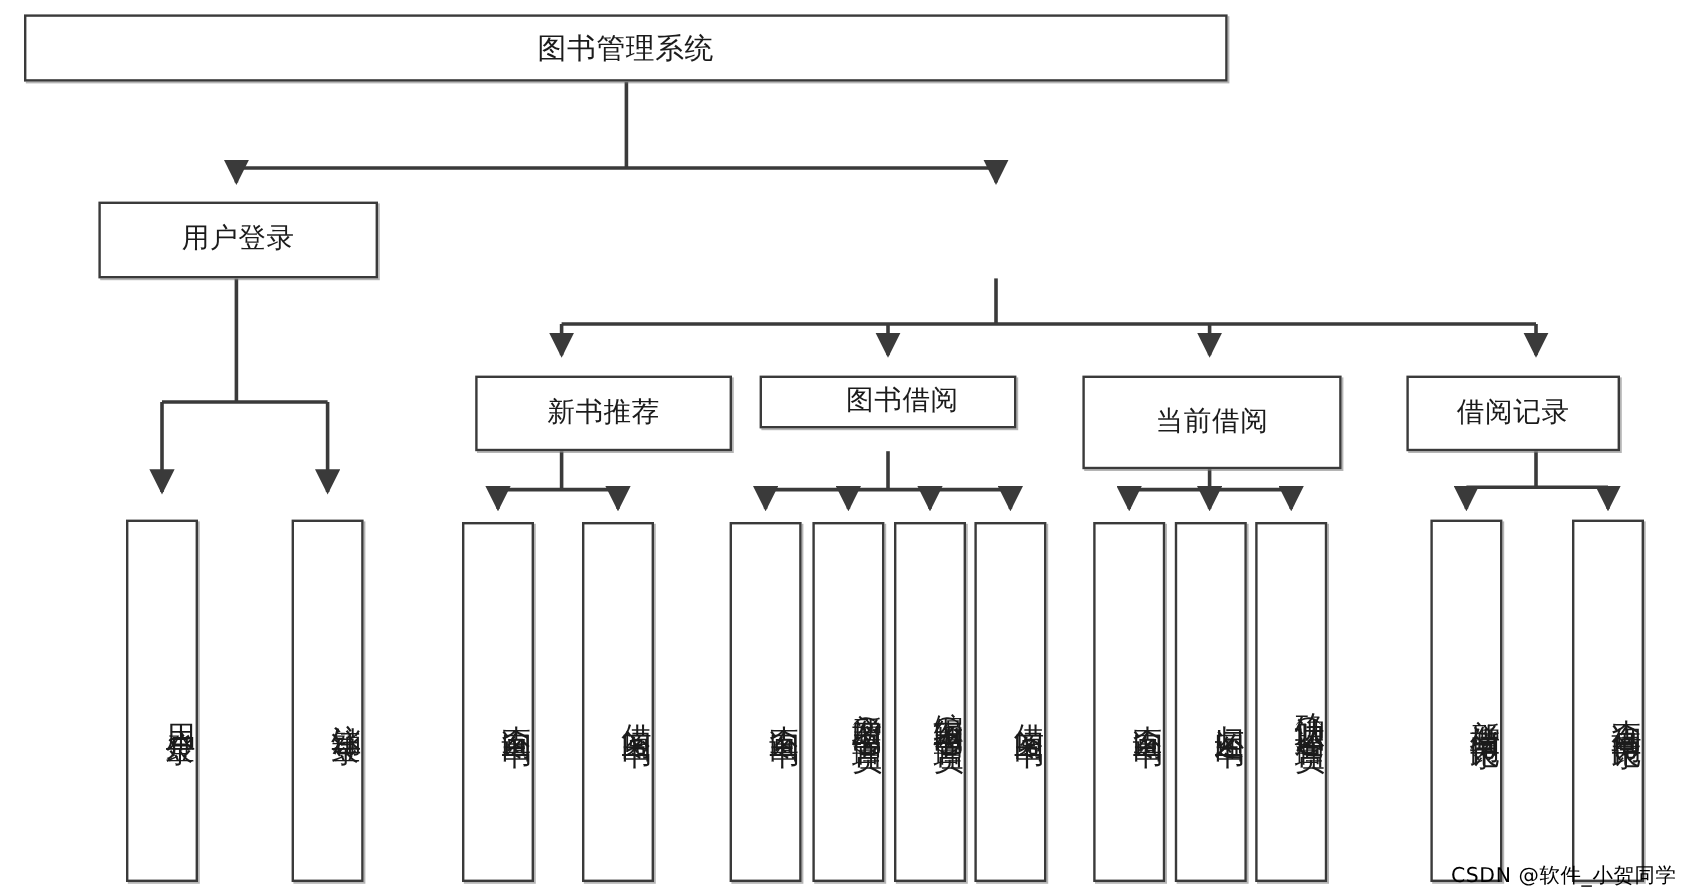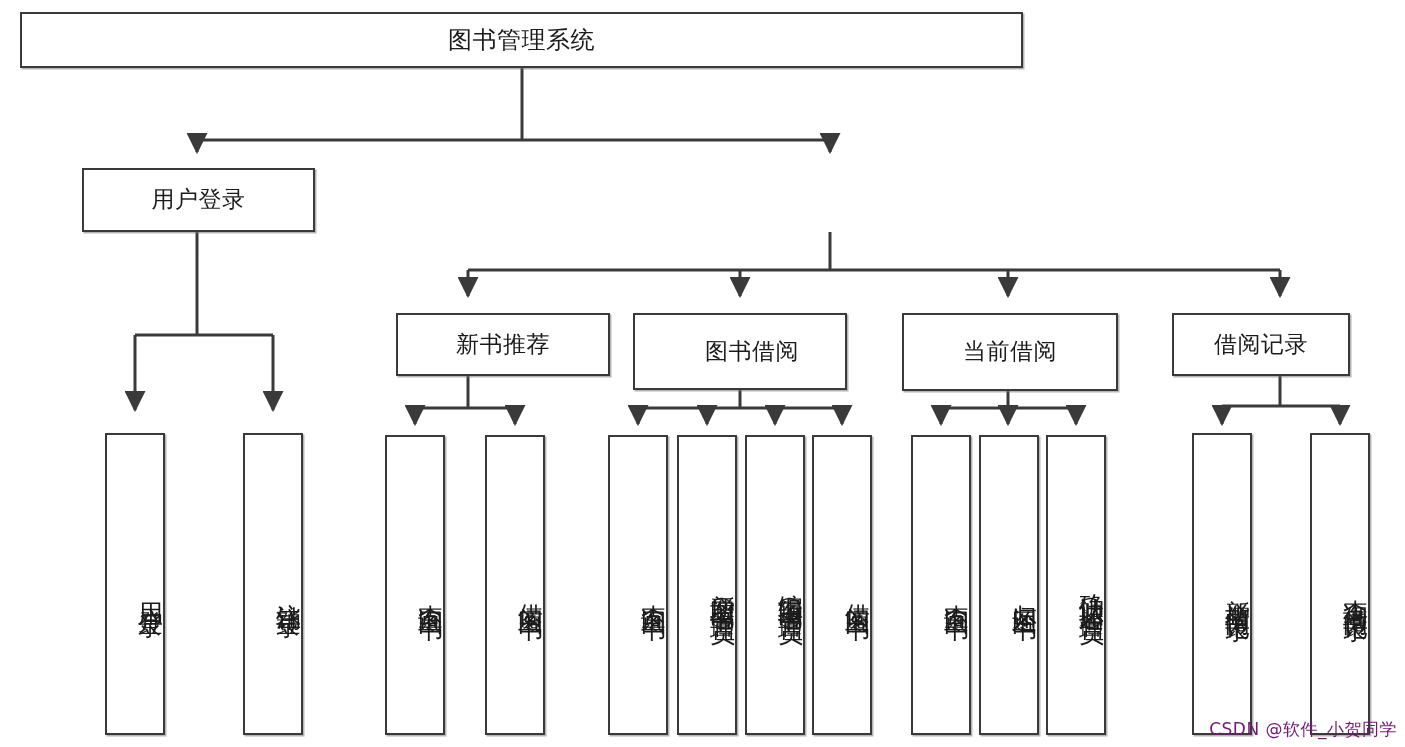--- a/index.html
+++ b/index.html
@@ -58,21 +58,21 @@
     white-space: nowrap;
   }
   .node.root {
     font-size: 24px;
   }
   .watermark {
     position: absolute;
     right: 8px;
     bottom: 6px;
     font-size: 17px;
-    color: #701a75;
+    color: #000000;
     letter-spacing: 0.5px;
     white-space: nowrap;
   }
 </style>
 </head>
 <body>
 
 <div id="canvas">
 
   <svg class="edges" viewBox="0 0 1405 747" xmlns="http://www.w3.org/2000/svg">
@@ -129,21 +129,21 @@
     <span class="txt">图书管理系统</span>
   </div>
 
   <div class="node horiz" style="left:82px; top:168px; width:233px; height:64px;">
     <span class="txt">用户登录</span>
   </div>
 
   <div class="node horiz" style="left:363px; top:313px; width:214px; height:63px;margin-left:33px;">
     <span class="txt">新书推荐</span>
   </div>
-  <div class="node horiz" style="left:633px; top:313px; width:214px; height:77px;padding-left:24px;">
+  <div class="node horiz" style="left:633px; top:313px; width:214px; height:44px;padding-left:24px;">
     <span class="txt">图书借阅</span>
   </div>
   <div class="node horiz" style="left:902px; top:313px; width:216px; height:78px;">
     <span class="txt">当前借阅</span>
   </div>
   <div class="node horiz" style="left:1172px; top:313px; width:178px; height:63px;">
     <span class="txt">借阅记录</span>
   </div>
 
   <div class="node leaf" style="left:105px; top:433px; width:60px; height:302px;">

